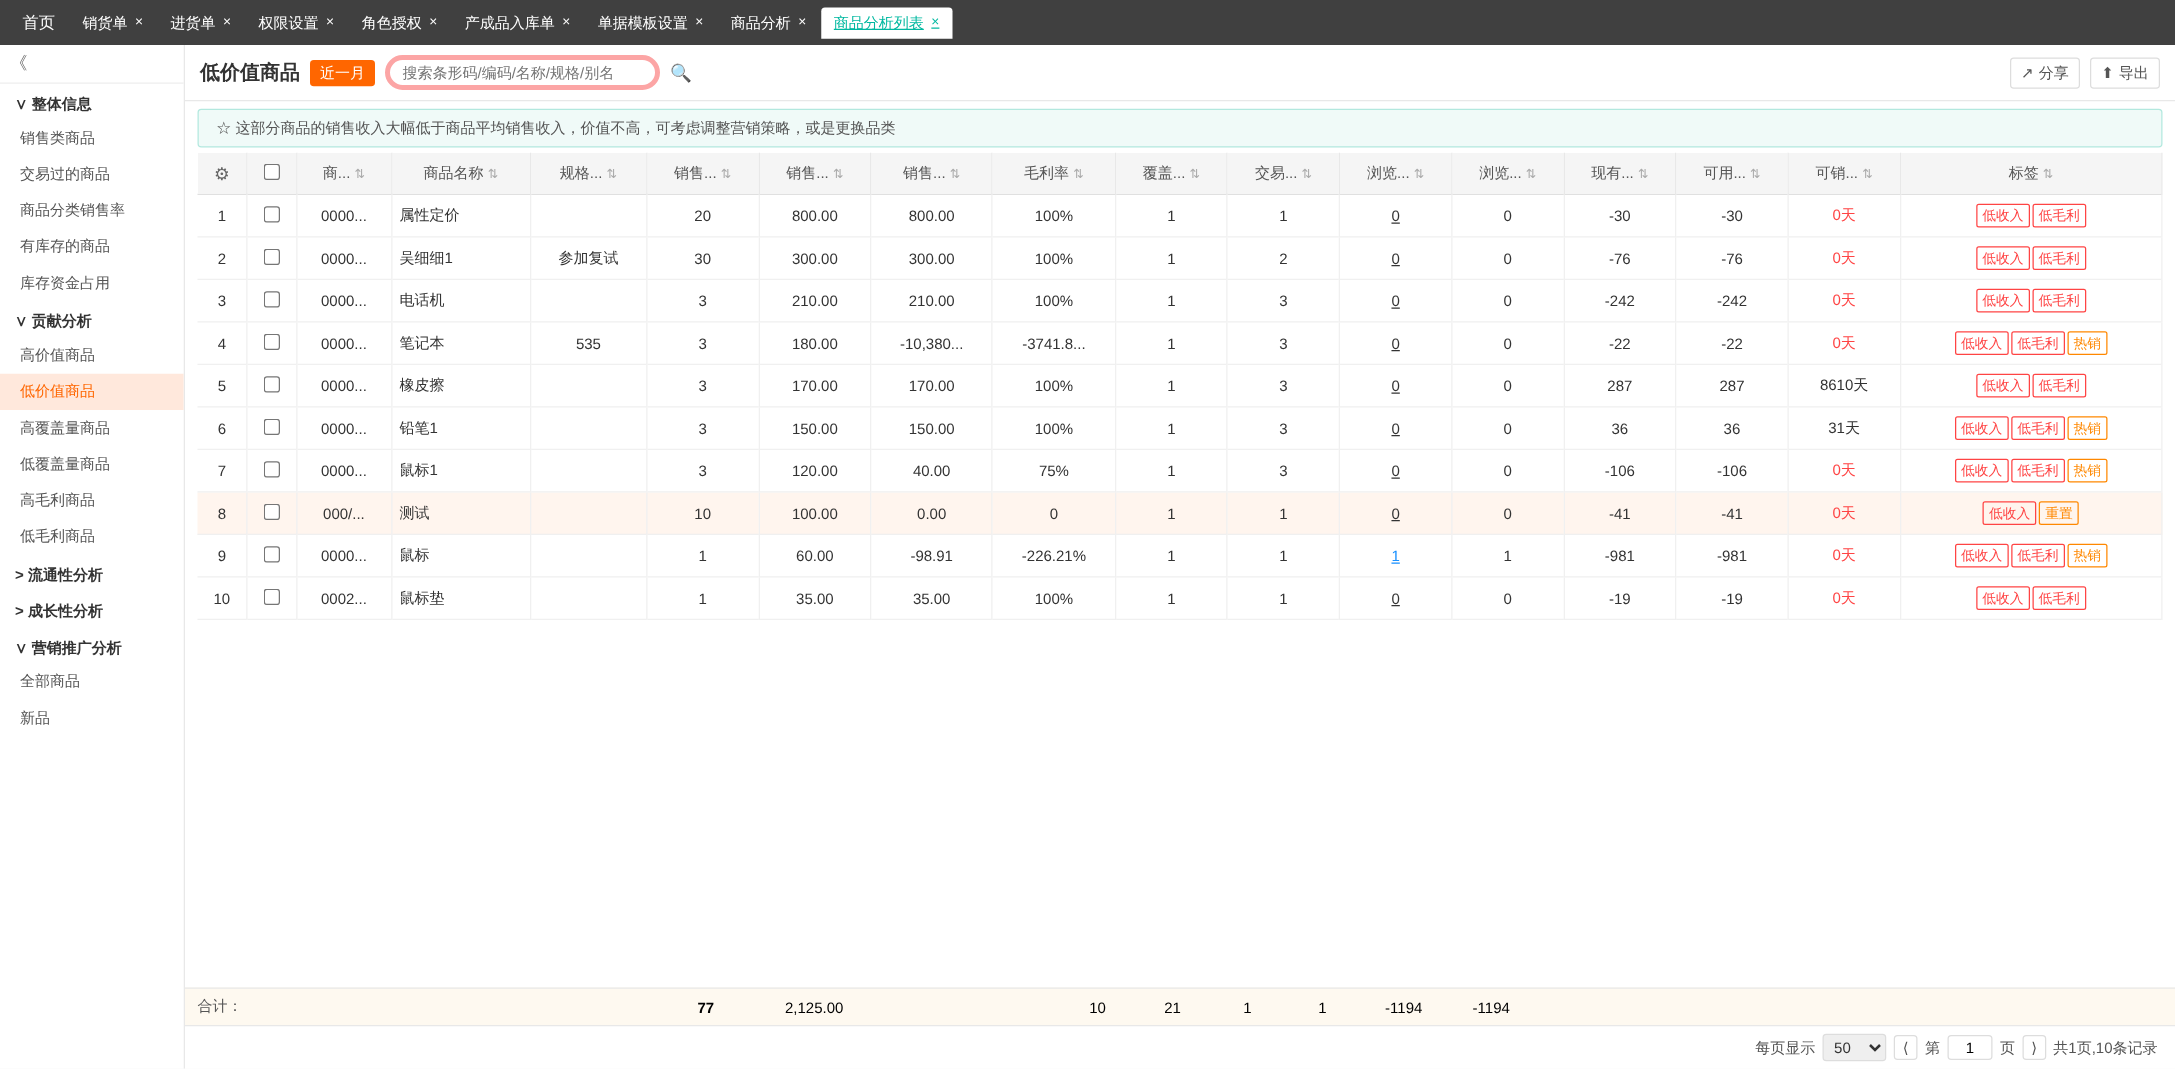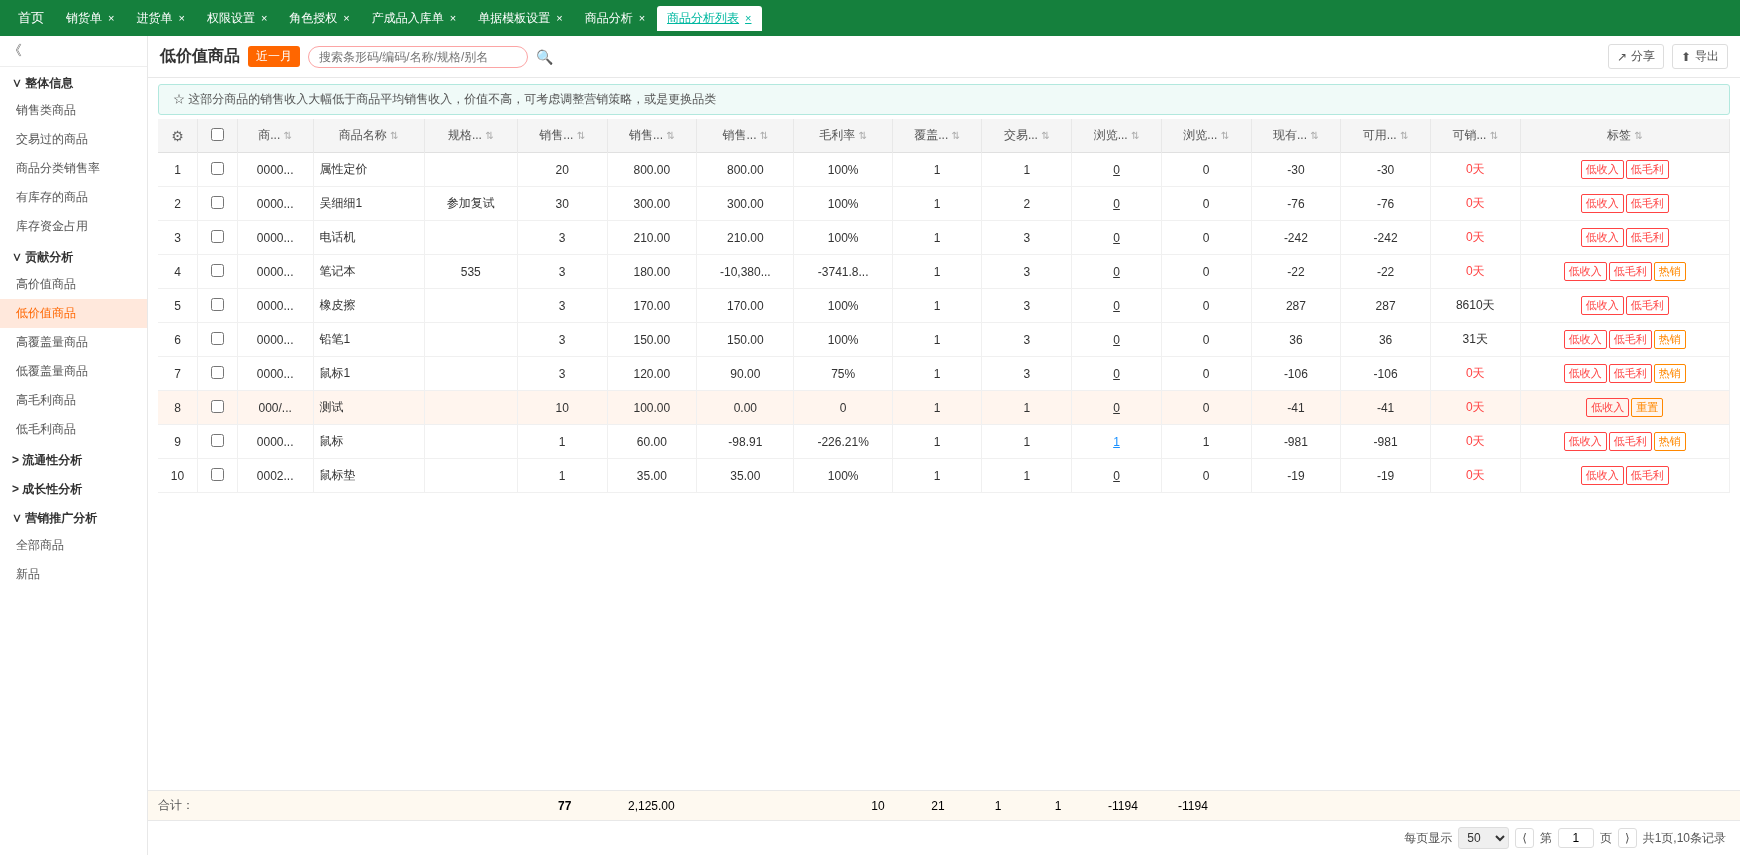--- a/index.html
+++ b/index.html
@@ -1,20 +1,20 @@
 <!DOCTYPE html>
 <html><head>
   <meta charset="utf-8">
   <style>
     * { box-sizing: border-box; margin: 0; padding: 0; font-family: 'Microsoft YaHei', Arial, sans-serif; font-size: 12px; }
     body { background: #f5f5f5; overflow: hidden; }
 
     
     .top-nav {
-      background: #15803d;
+      background: #404040;
       display: flex;
       align-items: center;
       height: 36px;
       padding: 0 8px;
       gap: 2px;
     }
     .nav-item {
       color: #fff;
       padding: 4px 10px;
       cursor: pointer;
@@ -84,21 +84,21 @@
     .tag-btn {
       background: #ff6600;
       color: #fff;
       border: none;
       border-radius: 3px;
       padding: 2px 8px;
       font-size: 12px;
       cursor: pointer;
     }
     .search-box {
-      border: 1px solid #fca5a5;
+      border: 4px solid #fca5a5;
       border-radius: 16px;
       padding: 3px 10px;
       width: 220px;
       color: #999;
       font-size: 12px;
       outline: none;
     }
     .search-icon { color: #ff6600; font-size: 14px; cursor: pointer; }
     .collapse-btn {
       background: none;
@@ -459,21 +459,21 @@
       <td><span class="tag tag-red">低收入</span><span class="tag tag-red">低毛利</span><span class="tag tag-orange">热销</span></td>
     </tr>
             <tr>
       <td>7</td>
       <td><input type="checkbox" class="cb" style=""></td>
       <td>0000...</td>
       <td class="left-align">鼠标1</td>
       <td></td>
       <td>3</td>
       <td>120.00</td>
-      <td>90.00</td>
+      <td>40.00</td>
       <td>75%</td>
       <td>1</td>
       <td>3</td>
       <td><span><u>0</u></span></td>
       <td>0</td>
       <td>-106</td>
       <td>-106</td>
       <td style="color:#ff4444;">0天</td>
       <td><span class="tag tag-red">低收入</span><span class="tag tag-red">低毛利</span><span class="tag tag-orange">热销</span></td>
     </tr>

